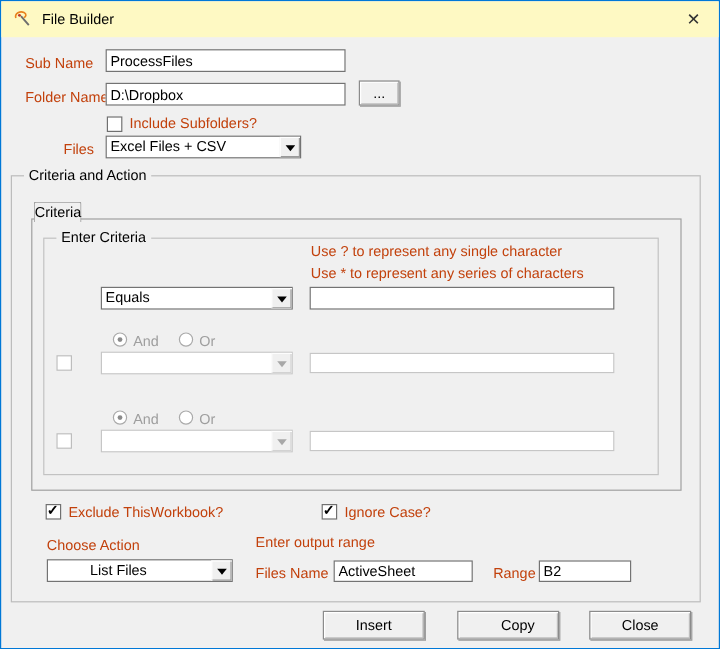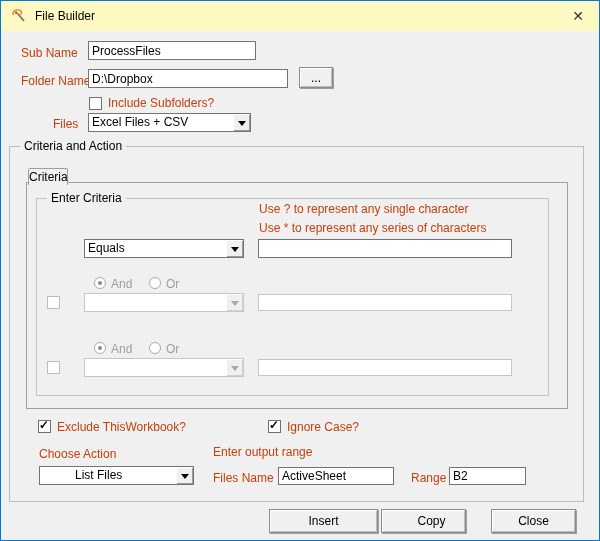--- a/index.html
+++ b/index.html
@@ -54,21 +54,21 @@
         <path d="M6.5 5.5 L13 13" stroke="#6d6d6d" stroke-width="1.6" fill="none"></path>
         <path d="M2.2 7 C1 3.2 5.8 0.8 9 2.4 C11.2 3.5 11 6 8.8 6.6" fill="none" stroke="#e8821e" stroke-width="1.4"></path>
         <circle cx="5.2" cy="4.8" r="1.2" fill="#c0392b"></circle>
       </svg>
     </span>
     <span class="title-text">File Builder</span>
     <span class="close-btn">✕</span>
   </div>
 
   <span class="lbl" style="left:20px;top:45px;">Sub Name</span>
-  <input class="tb" style="left: 87px; top: 40px; width: 168px; height: 19px;" value="ProcessFiles">
+  <input class="tb" style="left: 87px; top: 40px; width: 200px; height: 19px;" value="ProcessFiles">
 
   <span class="lbl" style="left:20px;top:73px;">Folder Name</span>
   <input class="tb" style="left: 87px; top: 68px; width: 200px; height: 19px;" value="D:\Dropbox">
   <button class="btn" style="left:298px;top:66px;width:34px;height:21px;">...</button>
 
   <span class="cb" style="left:88px;top:96px;"></span>
   <span class="lbl" style="left:107px;top:95px;">Include Subfolders?</span>
 
   <span class="lbl" style="left:52px;top:116px;">Files</span>
   <div class="combo" style="left:87px;top:112px;width:163px;height:19px;">
@@ -148,17 +148,17 @@
         <span class="tri"></span>
       </span>
   </div>
 
   <span class="lbl" style="left:212px;top:444px;">Enter output range</span>
   <span class="lbl" style="left:212px;top:470px;">Files Name</span>
   <input class="tb" style="left: 277px; top: 466px; width: 116px; height: 18px;" value="ActiveSheet">
   <span class="lbl" style="left:410px;top:470px;">Range</span>
   <input class="tb" style="left: 448px; top: 466px; width: 77px; height: 18px;" value="B2">
 
-  <button class="btn" style="left:268px;top:508px;width:109px;height:24px;">Insert</button>
+  <button class="btn" style="left:268px;top:508px;width:85px;height:24px;">Insert</button>
   <button class="btn" style="left:380px;top:508px;width:85px;height:24px;padding-left:16px;">Copy</button>
   <button class="btn" style="left:490px;top:508px;width:85px;height:24px;">Close</button>
 
 </div>
 
 </body></html>

